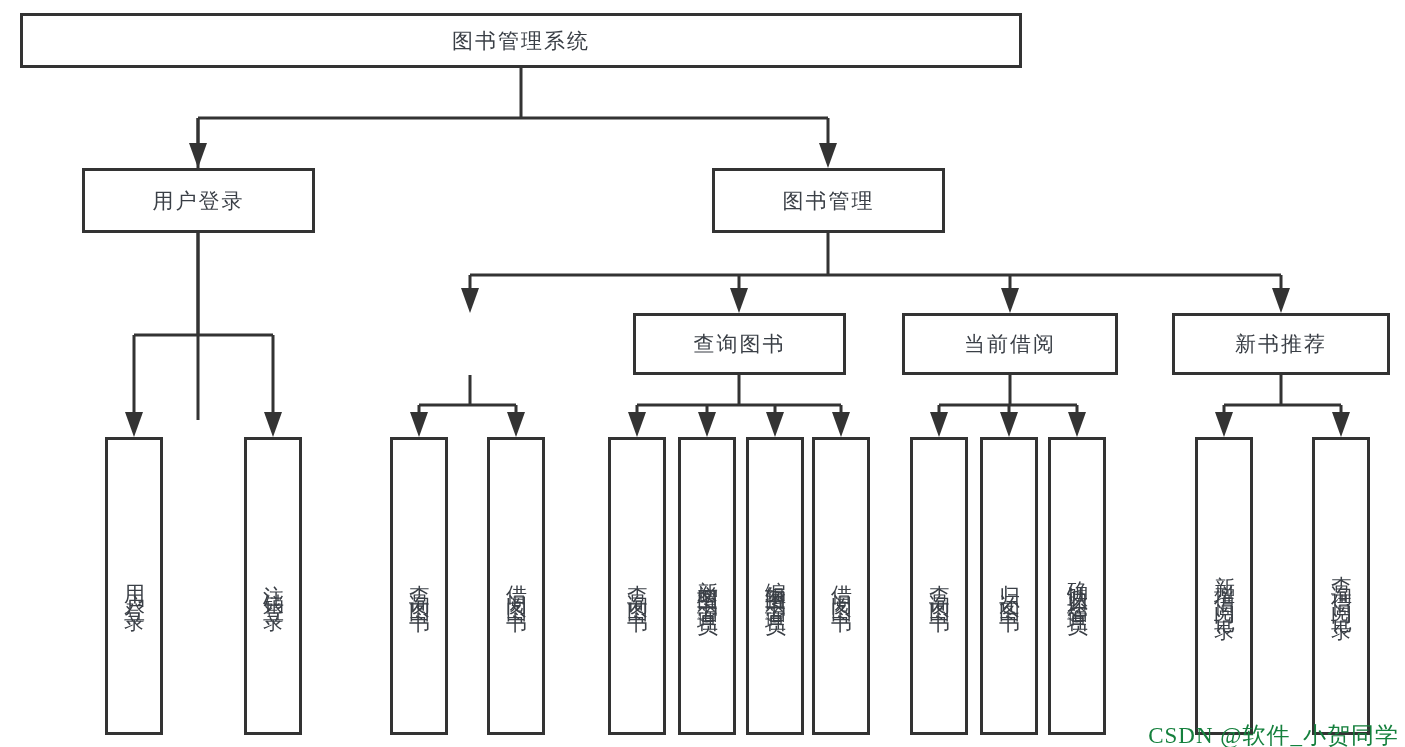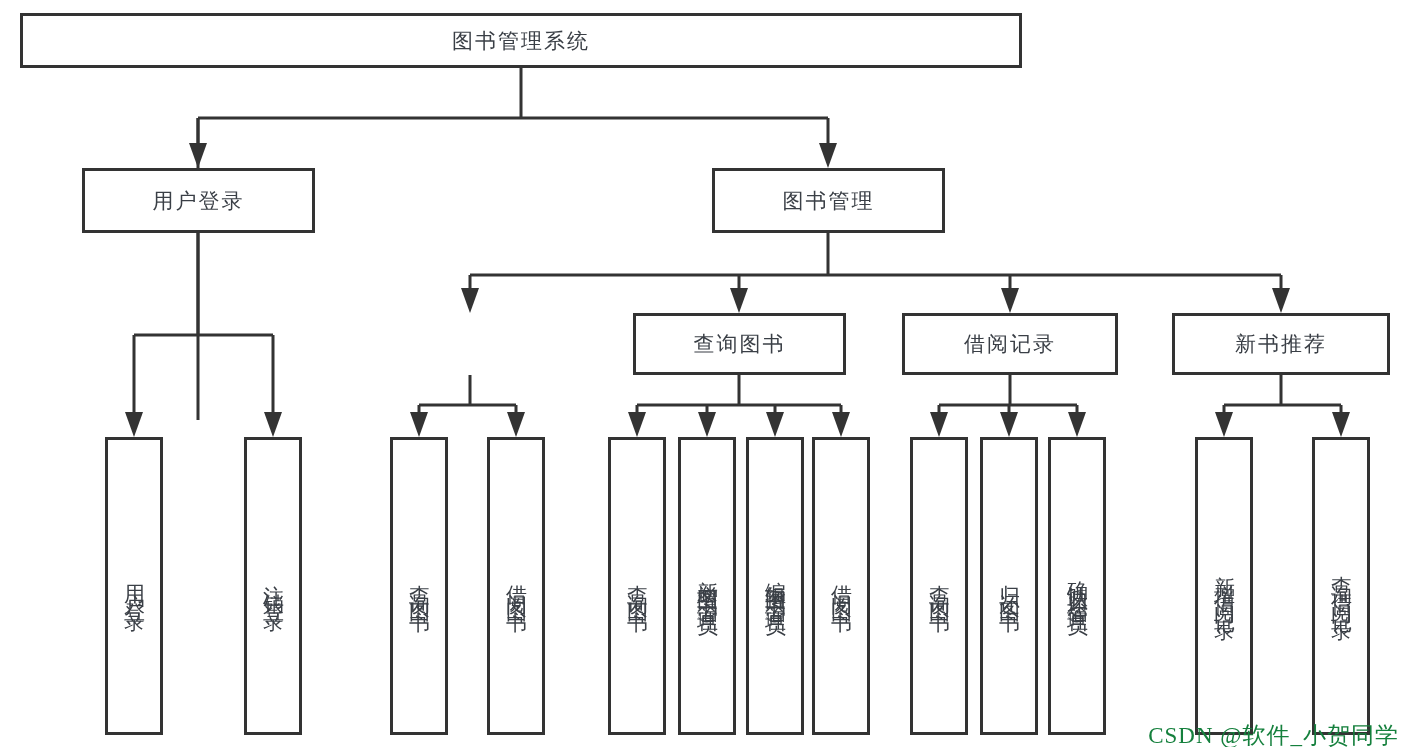--- a/index.html
+++ b/index.html
@@ -79,21 +79,21 @@
     <span>用户登录</span>
   </div>
   <div class="hbox" style="left:712px;top:168px;width:233px;height:65px">
     <span>图书管理</span>
   </div>
 
   <div class="hbox" style="left:633px;top:313px;width:213px;height:62px">
     <span>查询图书</span>
   </div>
   <div class="hbox" style="left:902px;top:313px;width:216px;height:62px">
-    <span>借阅记录</span>
+    <span>当前借阅</span>
   </div>
   <div class="hbox" style="left:1172px;top:313px;width:218px;height:62px">
     <span>新书推荐</span>
   </div>
 
   <div class="vbox" style="left:105px">
     <span>用户登录</span>
   </div>
   <div class="vbox" style="left:244px">
     <span>注销登录</span>

